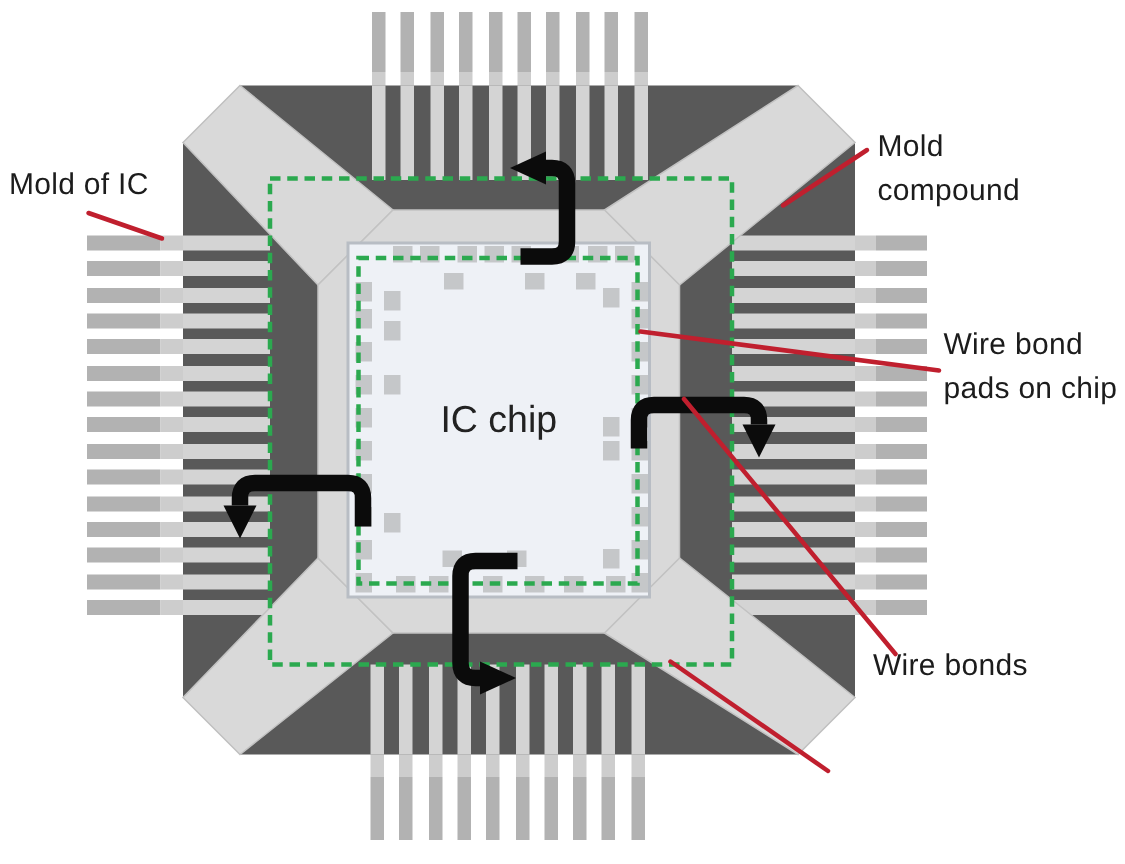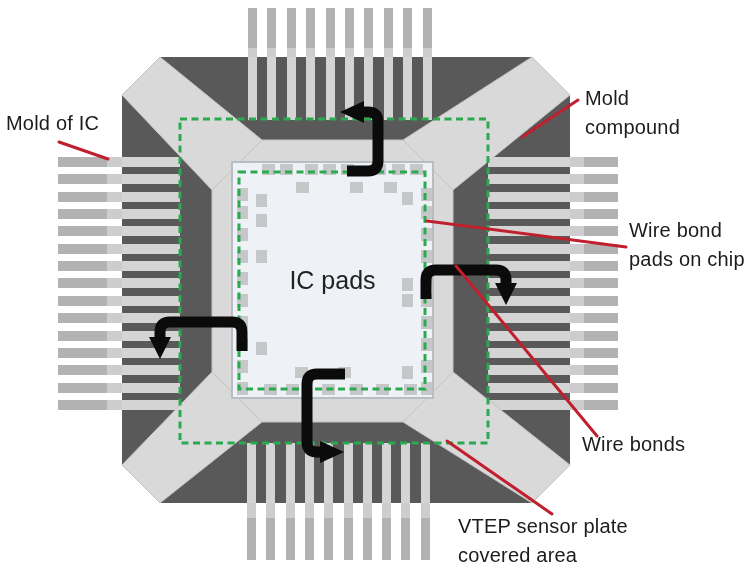--- a/index.html
+++ b/index.html
@@ -279,16 +279,14 @@
     <line class="callout" x1="456" y1="266" x2="597" y2="436"></line>
     <line class="callout" x1="447" y1="441" x2="552" y2="514"></line>
   </svg>
 
   <div class="label" style="left:6px;top:109px">Mold of IC</div>
   <div class="label" style="left:585px;top:84px">Mold
 compound</div>
   <div class="label" style="left:582px;top:430px">Wire bonds</div>
   <div class="label" style="left:629px;top:216px">Wire bond
 pads on chip</div>
-  <div class="label" style="left:458px;top:512px">VTEP sensor plate
-covered area</div>
-  <div class="chip-label" style="left:232px;top:162px;width:201px;height:236px">IC pads</div>
+  <div class="chip-label" style="left:232px;top:162px;width:201px;height:236px">IC chip</div>
 </div>
 
 </body></html>

